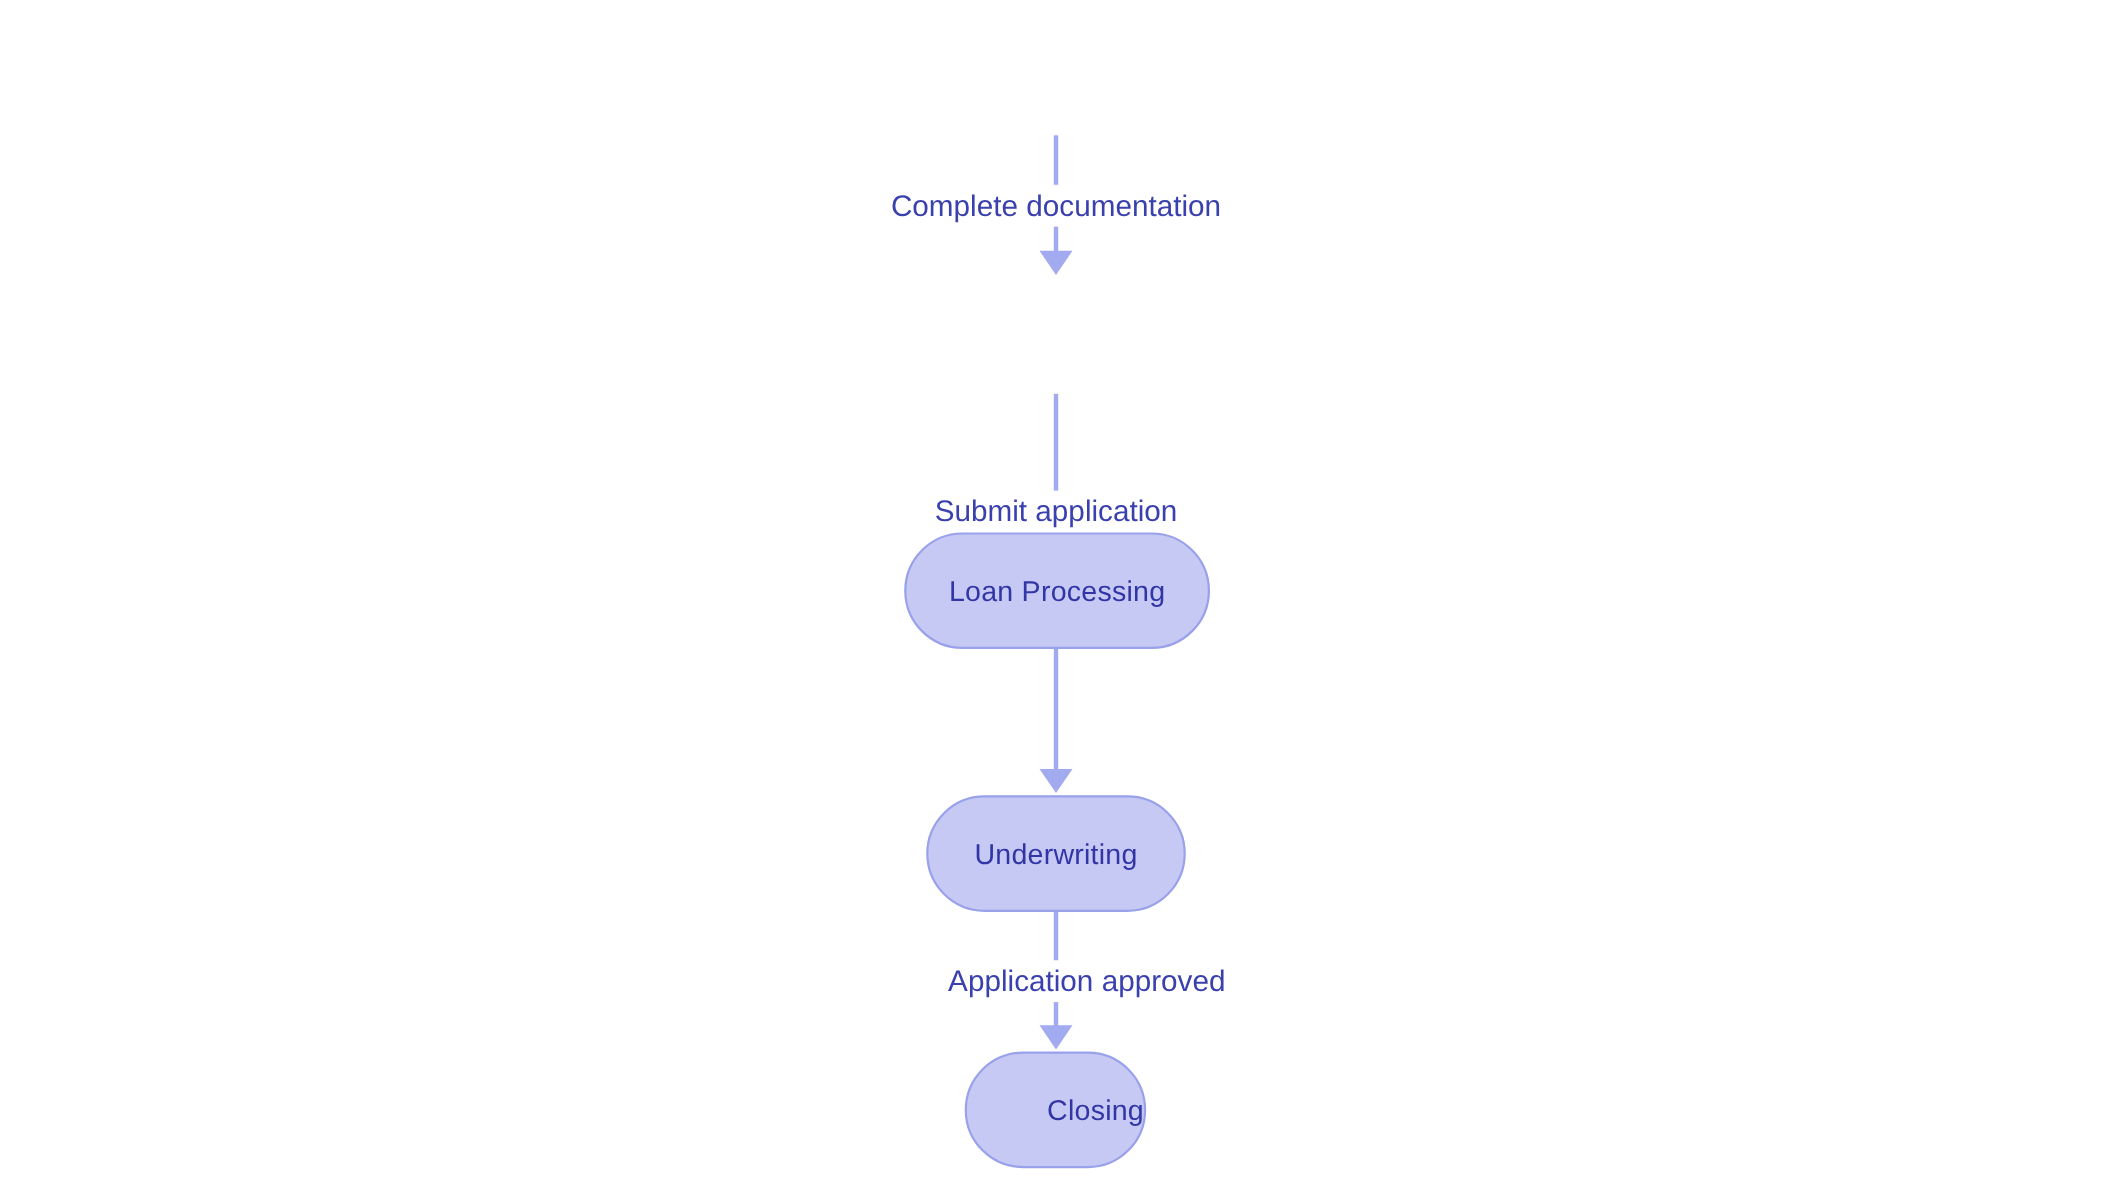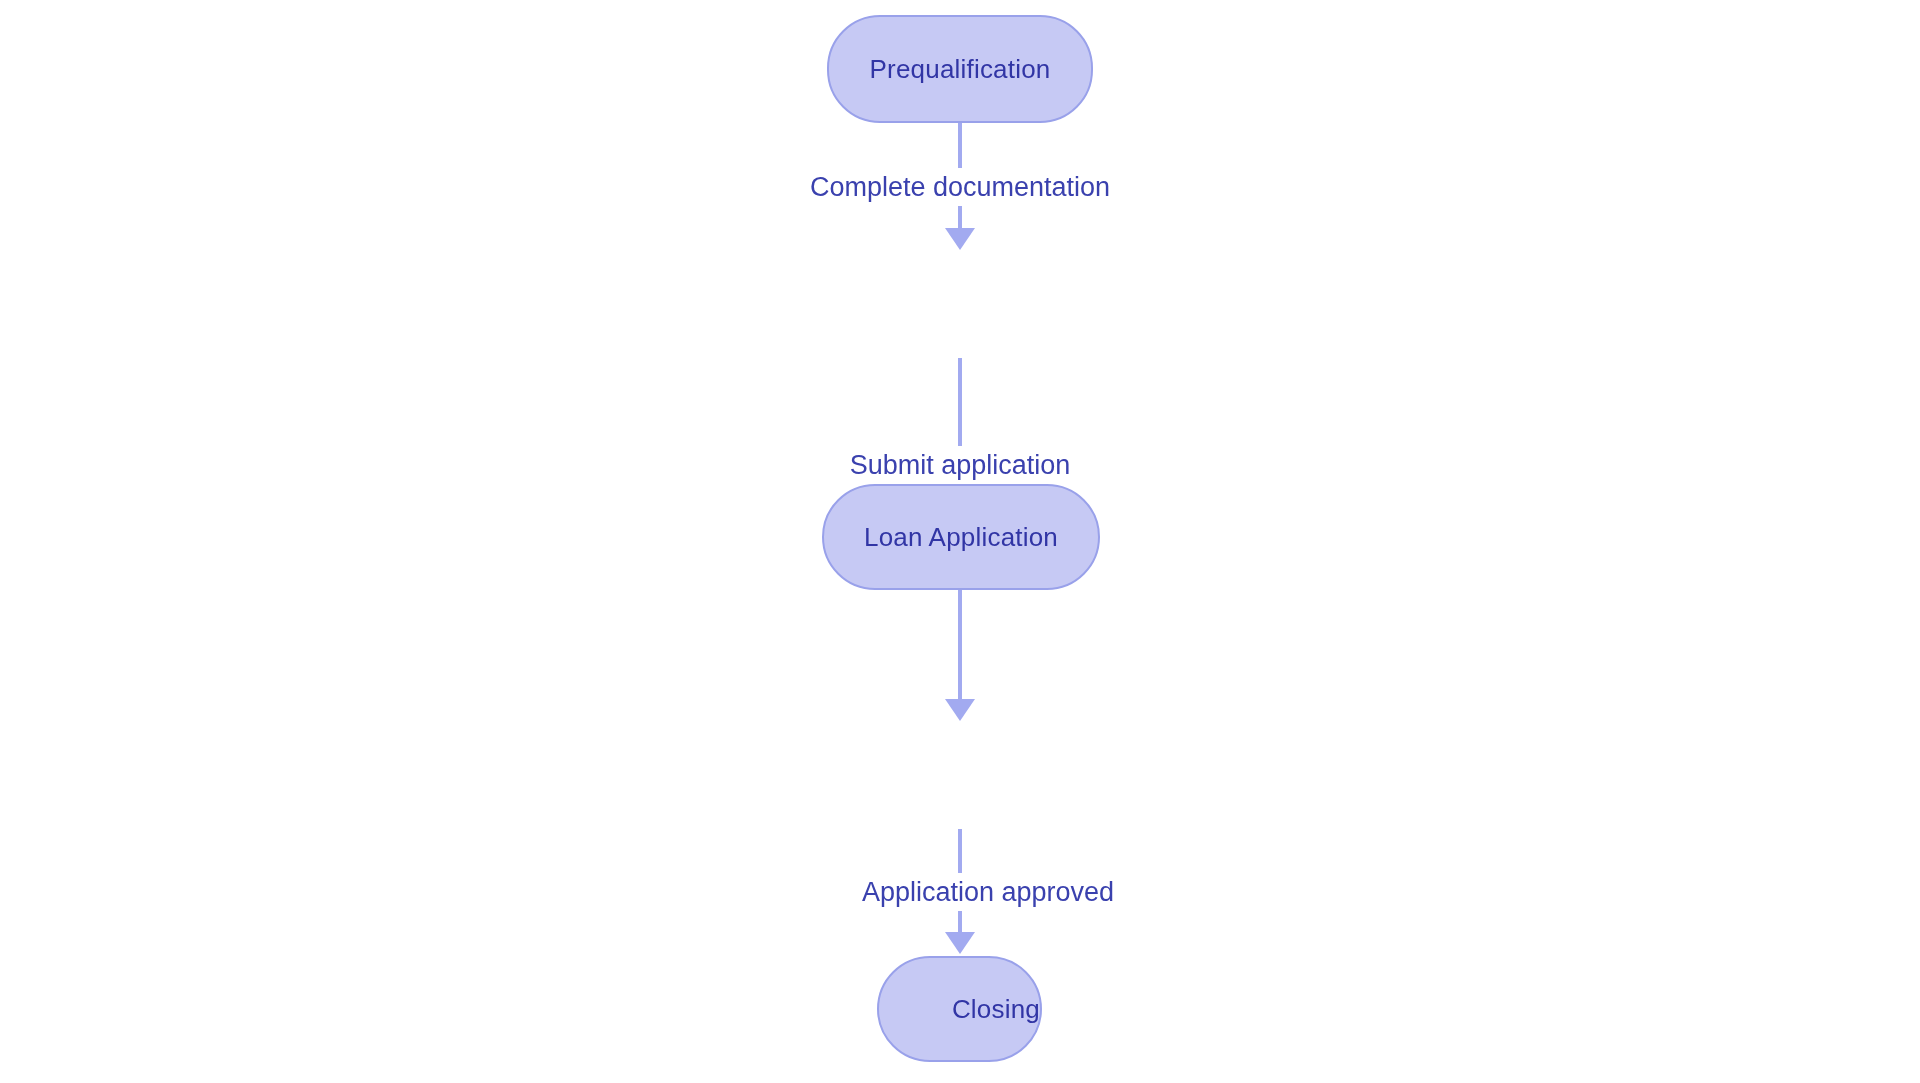--- a/index.html
+++ b/index.html
@@ -101,23 +101,23 @@
   <div class="arrowhead a1"></div>
   <div class="edge-label l1">Submit application</div>
 
   <div class="edge-line e2"></div>
   <div class="arrowhead a2"></div>
 
   <div class="edge-line e3"></div>
   <div class="arrowhead a3"></div>
   <div class="edge-label l3">Application approved</div>
 
-  <div class="node n0">
-    <span>Prequalification</span>
+  <div class="node n2">
+    <span>Loan Processing</span>
   </div>
-  <div class="node n2">
-    <span>Loan Application</span>
+  <div class="node n3">
+    <span>Underwriting</span>
   </div>
   <div class="node n4">
     <span>Closing</span>
   </div>
 
 </div>
 
 </body></html>

